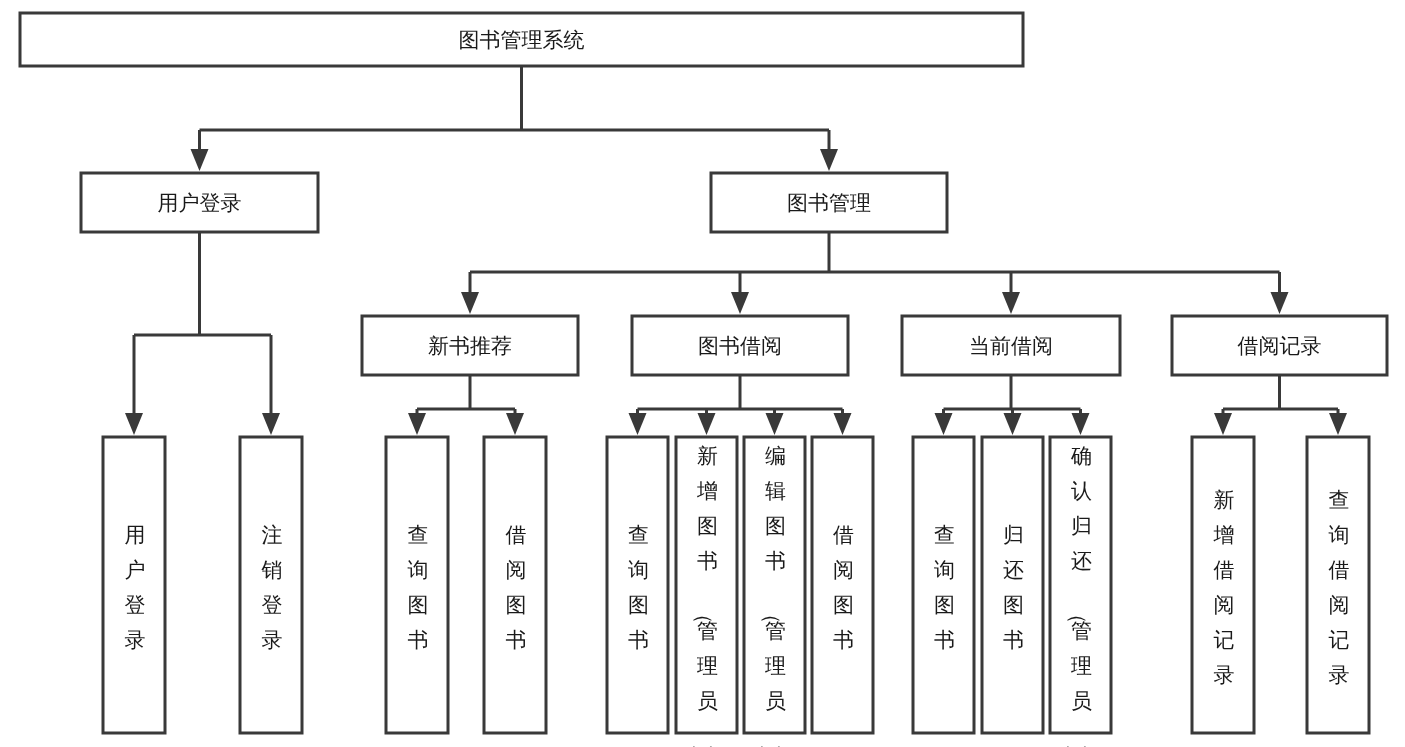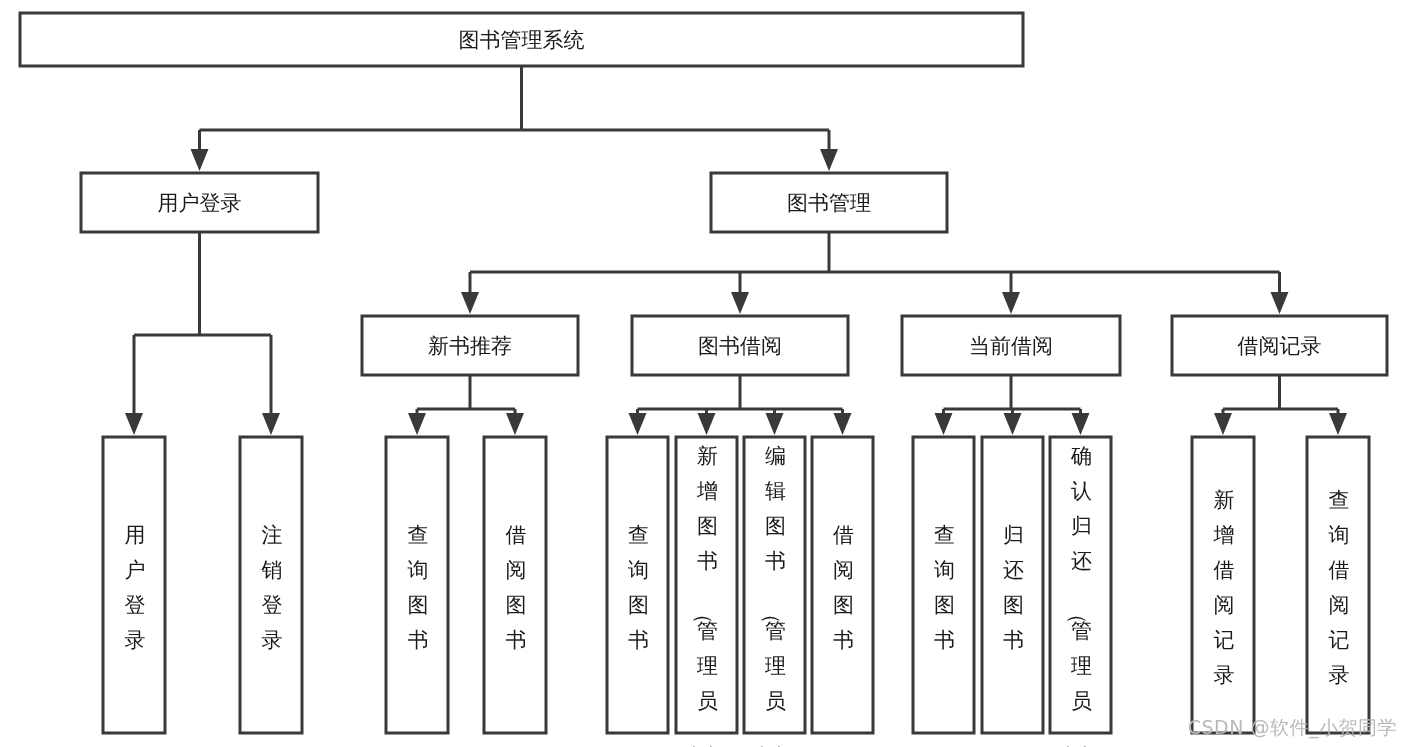--- a/index.html
+++ b/index.html
@@ -200,14 +200,13 @@
         <g>
           <rect x="1192" y="437" width="62" height="296" class="node-box"></rect>
           <text x="1224" class="node-label-vert"><tspan x="1224" y="507.3">新</tspan><tspan x="1224" y="542.3">增</tspan><tspan x="1224" y="577.3">借</tspan><tspan x="1224" y="612.3">阅</tspan><tspan x="1224" y="647.3">记</tspan><tspan x="1224" y="682.3">录</tspan></text>
         </g>
         <g>
           <rect x="1307" y="437" width="62" height="296" class="node-box"></rect>
           <text x="1339" class="node-label-vert"><tspan x="1339" y="507.3">查</tspan><tspan x="1339" y="542.3">询</tspan><tspan x="1339" y="577.3">借</tspan><tspan x="1339" y="612.3">阅</tspan><tspan x="1339" y="647.3">记</tspan><tspan x="1339" y="682.3">录</tspan></text>
         </g>
       </g>
   </svg>
-  <div class="watermark">CSDN @软件_小贺同学</div>
 </div>
 
 </body></html>

